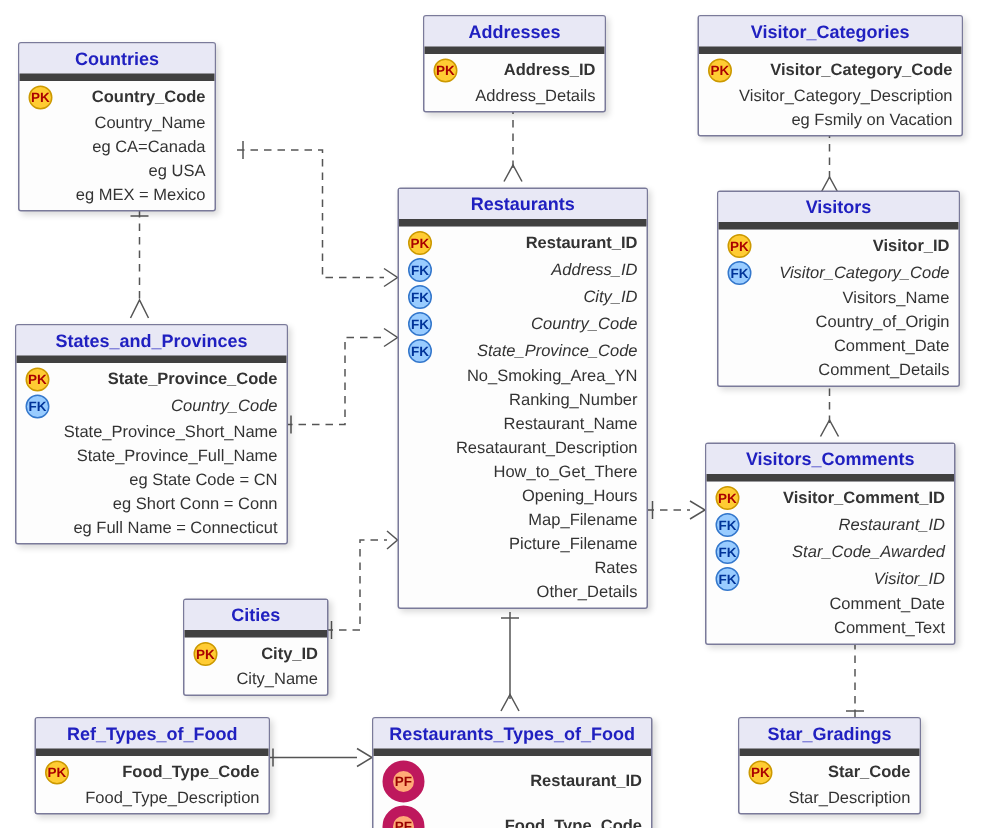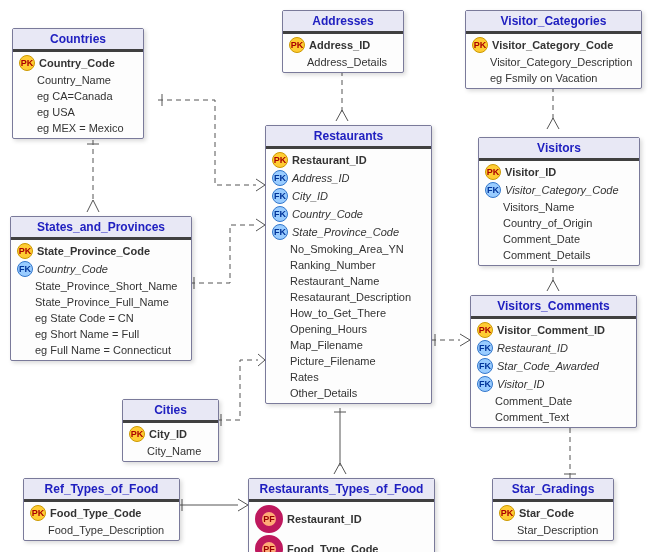--- a/index.html
+++ b/index.html
@@ -18,32 +18,33 @@
     background: #fdfdfd;
     box-shadow: 2px 2px 4px rgba(0,0,0,0.15);
     border-radius: 2px;
   }
   .entity-title {
     background: #e8e8f5;
     color: #2020c0;
     font-weight: bold;
     text-align: center;
     padding: 3px 6px;
-    border-bottom: 3px solid #404040;
+    border-bottom: 5px solid #404040;
     font-size: 12px;
   }
   .entity-body {
     padding: 2px 4px;
   }
   .row {
     display: flex;
     align-items: center;
     padding: 1px 2px;
     color: #333;
     white-space: nowrap;
+    justify-content: space-between;
   }
   .icon {
     width: 14px;
     height: 14px;
     margin-right: 4px;
     display: inline-flex;
     align-items: center;
     justify-content: center;
     font-size: 9px;
     font-weight: bold;
@@ -252,21 +253,21 @@
         <div class="row">
           <span class="blank-icon"></span>
           <span class="">Rates</span>
         </div>
         <div class="row">
           <span class="blank-icon"></span>
           <span class="">Other_Details</span>
         </div>
       </div>
     </div>
-    <div class="entity" style="left: 478px; top: 137px; width: 160px;">
+    <div class="entity" style="left: 478px; top: 127px; width: 160px;">
       <div class="entity-title">Visitors</div>
       <div class="entity-body">
         <div class="row">
           <span class="icon pk-icon">PK</span>
           <span class=" bold">Visitor_ID</span>
         </div>
         <div class="row">
           <span class="icon fk-icon">FK</span>
           <span class=" italic">Visitor_Category_Code</span>
         </div>
@@ -306,21 +307,21 @@
         <div class="row">
           <span class="blank-icon"></span>
           <span class="">State_Province_Full_Name</span>
         </div>
         <div class="row">
           <span class="blank-icon"></span>
           <span class="">eg State Code = CN</span>
         </div>
         <div class="row">
           <span class="blank-icon"></span>
-          <span class="">eg Short Name = Full</span>
+          <span class="">eg Short Conn = Conn</span>
         </div>
         <div class="row">
           <span class="blank-icon"></span>
           <span class="">eg Full Name = Connecticut</span>
         </div>
       </div>
     </div>
     <div class="entity" style="left: 470px; top: 295px; width: 165px;">
       <div class="entity-title">Visitors_Comments</div>
       <div class="entity-body">

